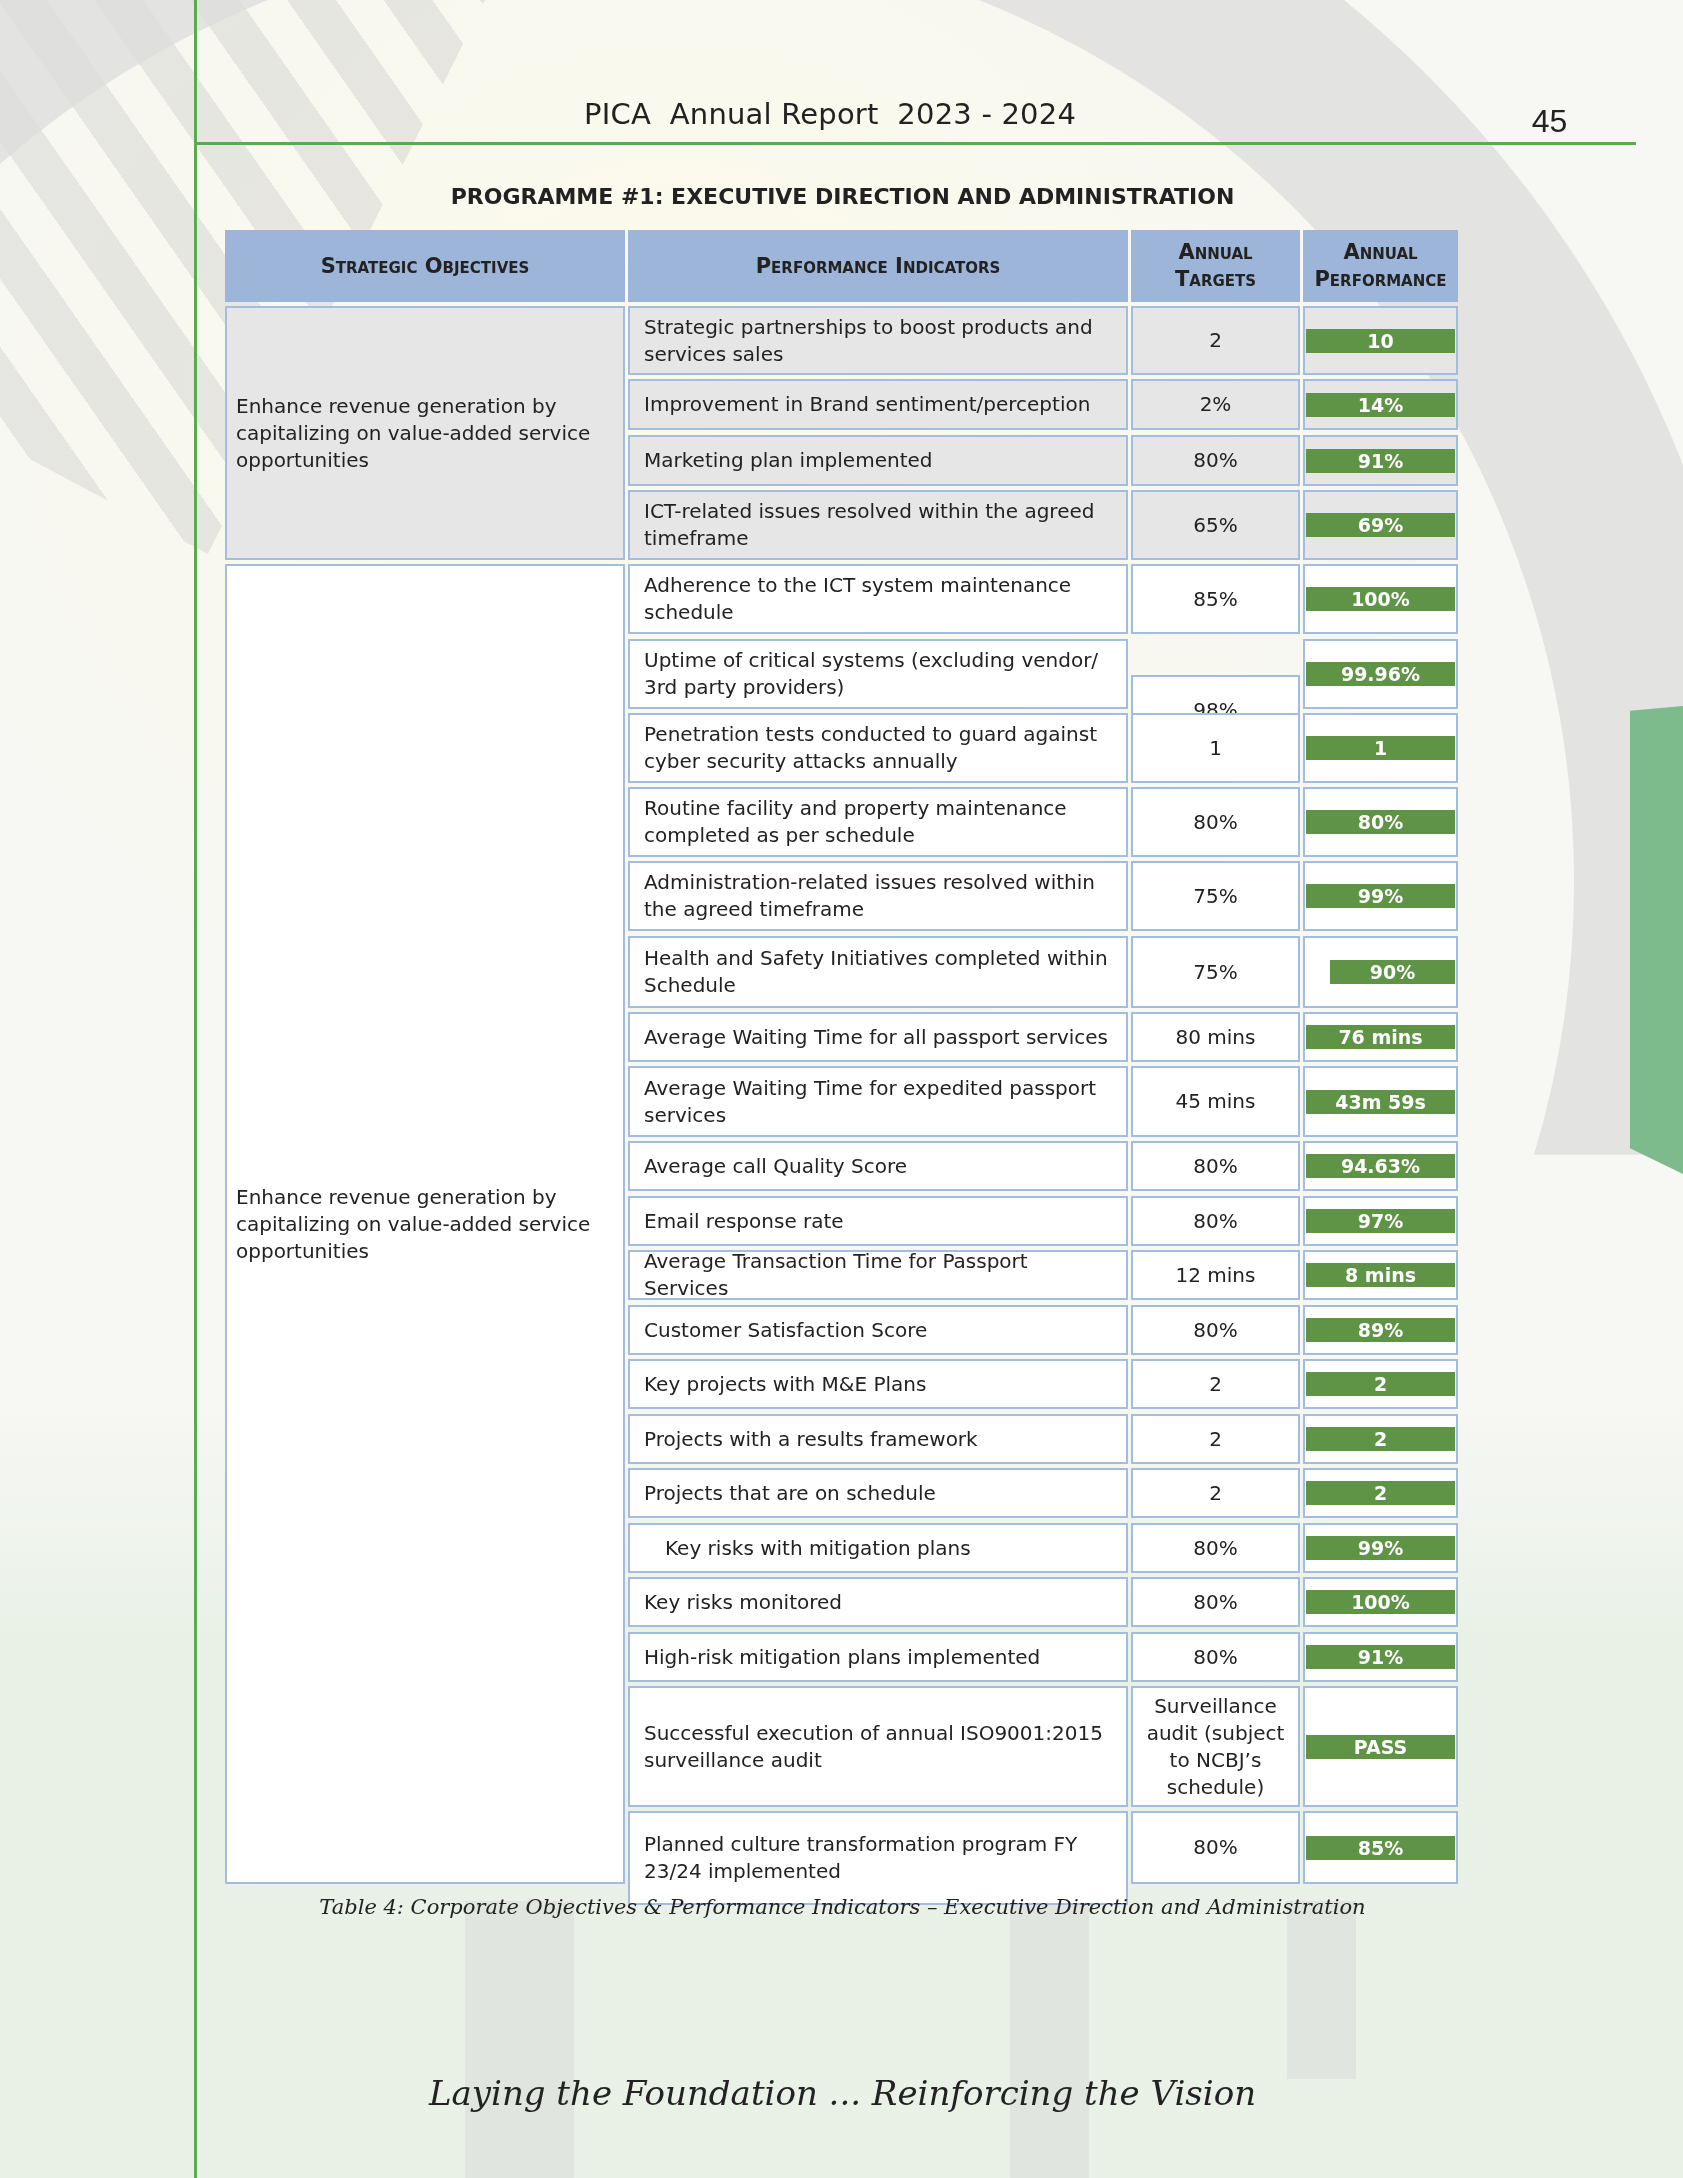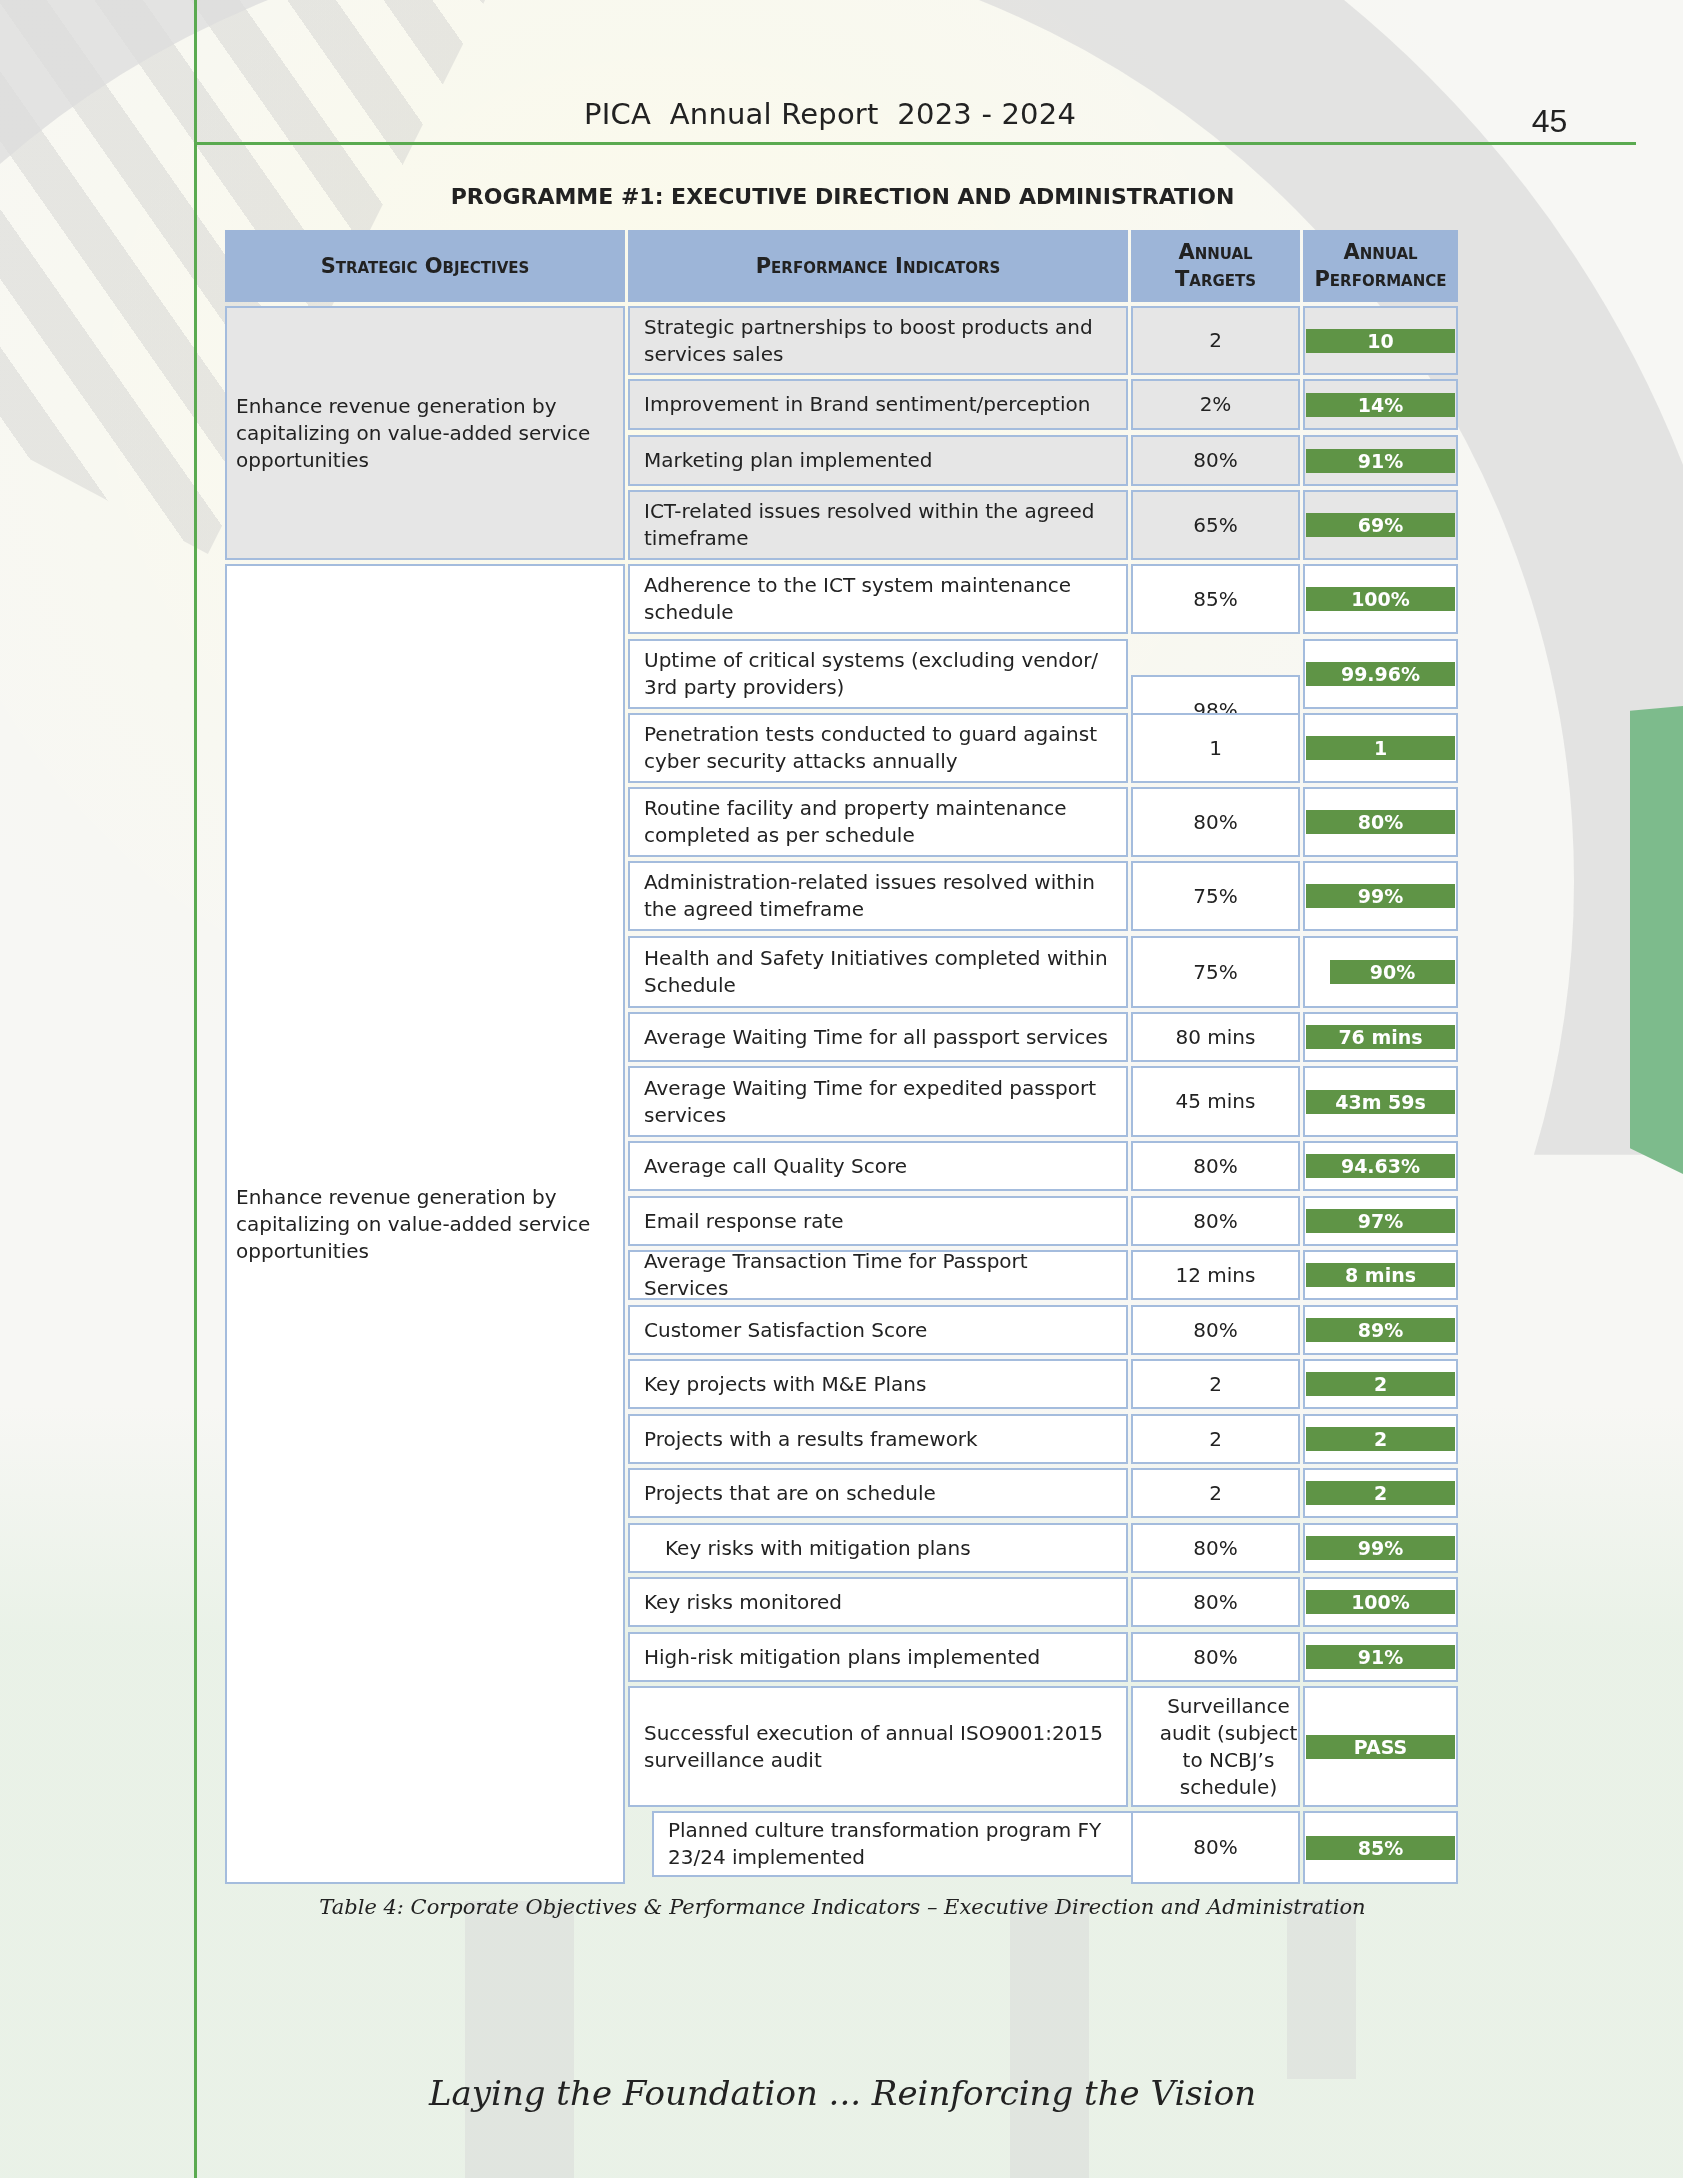--- a/index.html
+++ b/index.html
@@ -337,29 +337,29 @@
         <span>80%</span>
       </div>
       <div class="cell perf white" style="left: 1303px; top: 1632px; width: 155px; height: 50px;">
         <div class="bar">91%</div>
       </div>
     </div>
     <div>
       <div class="cell ind white" style="left: 628px; top: 1686px; width: 500px; height: 121px;">
         <span>Successful execution of annual ISO9001:2015 surveillance audit</span>
       </div>
-      <div class="cell tgt white" style="left: 1131px; top: 1686px; width: 169px; height: 121px; justify-content: flex-end;">
+      <div class="cell tgt white" style="left: 1131px; top: 1686px; width: 169px; height: 121px;">
         <span style="display: inline-block; width: 139px;">Surveillance audit (subject to NCBJ’s schedule)</span>
       </div>
       <div class="cell perf white" style="left: 1303px; top: 1686px; width: 155px; height: 121px;">
         <div class="bar">PASS</div>
       </div>
     </div>
     <div>
-      <div class="cell ind white" style="left: 628px; top: 1811px; width: 500px; height: 66px; margin-left: 24px;">
+      <div class="cell ind white" style="left: 628px; top: 1811px; width: 500px; height: 94px;">
         <span>Planned culture transformation program FY 23/24 implemented</span>
       </div>
       <div class="cell tgt white" style="left: 1131px; top: 1811px; width: 169px; height: 73px;">
         <span>80%</span>
       </div>
       <div class="cell perf white" style="left: 1303px; top: 1811px; width: 155px; height: 73px;">
         <div class="bar">85%</div>
       </div>
     </div>
   </div>

